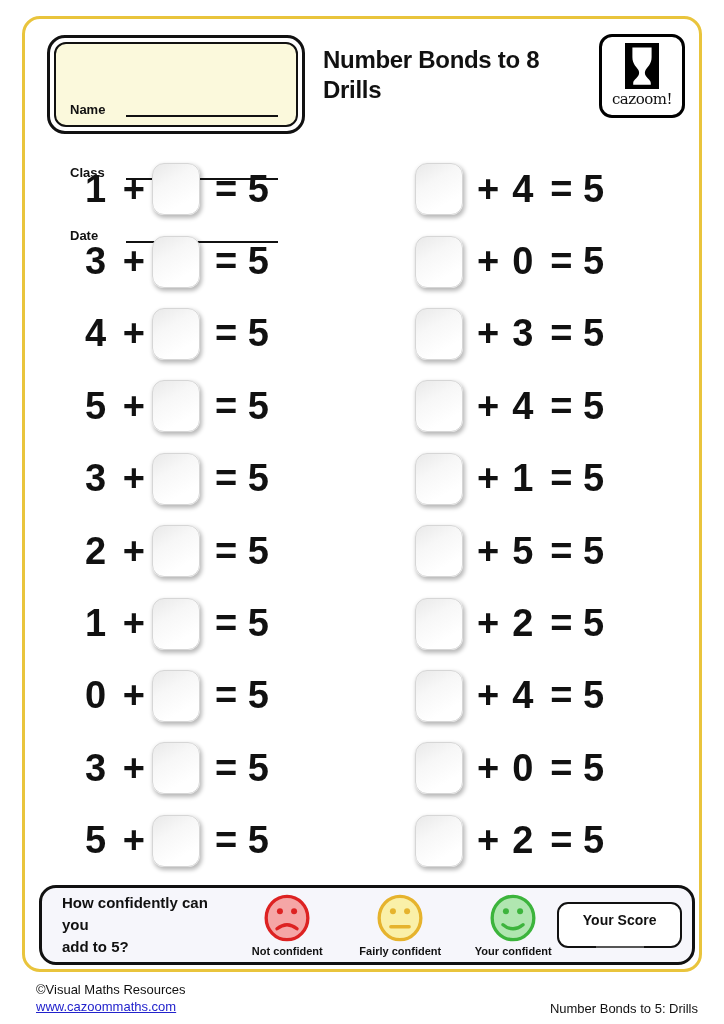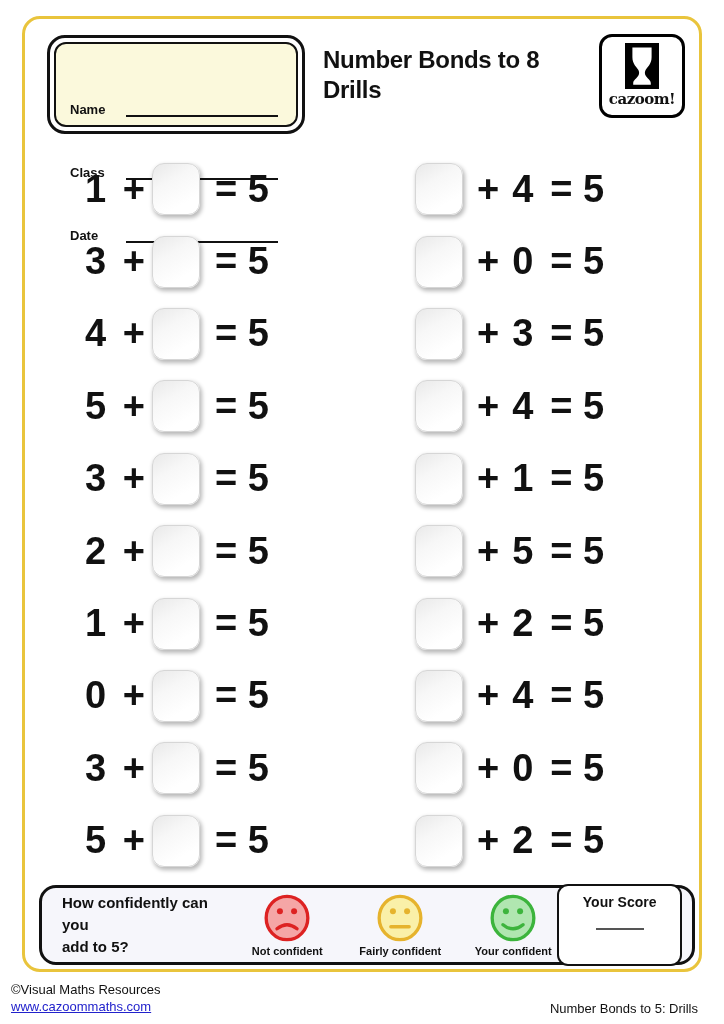--- a/index.html
+++ b/index.html
@@ -33,21 +33,21 @@
     font-size:24px; font-weight:bold; line-height:1.25; letter-spacing:-0.3px;
   }
 
   .logo {
     position:absolute; right:14px; top:15px; width:86px; height:84px;
     border:3px solid #000; border-radius:13px; background:#fff;
     display:flex; flex-direction:column; align-items:center; justify-content:flex-start;
     padding-top:6px;
   }
   .logo .glyph { width:34px; height:46px; background:#000; display:flex; align-items:center; justify-content:center; }
-  .logo .wordmark { font-family:"DejaVu Serif", serif; font-weight:bold; font-size:15px; letter-spacing:-0.5px; margin-top:1px; }
+  .logo .wordmark { font-family:"DejaVu Serif", serif; font-weight:normal; font-size:15px; letter-spacing:-0.5px; margin-top:1px; }
 
   
   .problems { position:absolute; top:134px; left:0; right:0; height:730px; }
   .pcol { position:absolute; top:0; height:100%; width:50%; }
   .pcol.left { left:0; }
   .pcol.right { left:50%; }
   .prow { height:72.4px; display:flex; align-items:center; font-size:38px; font-weight:bold; }
   .pcol.left  .prow { padding-left:60px; }
   .pcol.right .prow { padding-left:53px; }
 
@@ -80,30 +80,30 @@
   .face-0 .eye  { fill:var(--face0-stroke,#DD2222); }
   .face-0 .mouth{ stroke:var(--face0-stroke,#DD2222); }
   .face-1 .ring { stroke:var(--face1-stroke,#E6B32D); fill:var(--face1-fill,#FAF0A8); }
   .face-1 .eye  { fill:var(--face1-stroke,#E6B32D); }
   .face-1 .mouth{ stroke:var(--face1-stroke,#E6B32D); }
   .face-2 .ring { stroke:var(--face2-stroke,#3CB43C); fill:var(--face2-fill,#B0E6B0); }
   .face-2 .eye  { fill:var(--face2-stroke,#3CB43C); }
   .face-2 .mouth{ stroke:var(--face2-stroke,#3CB43C); }
 
   .scorebox {
-    margin-left:auto; margin-right:10px; width:142px; height:82px;
+    margin-left:auto; margin-right:10px; width:142px; height:46px;
     border:2.5px solid #111; border-radius:11px; background:#fff;
     display:flex; flex-direction:column; align-items:center;
   }
   .scorebox .slbl { font-size:14px; font-weight:bold; margin-top:8px; }
   .scorebox .sline { width:48px; border-bottom:2px solid #555; margin-top:18px; }
 
   
   .footer {
-    position:absolute; left:11px; right:26px; bottom:8px;
+    position:absolute; left:36px; right:26px; bottom:8px;
     display:flex; justify-content:space-between; align-items:flex-end;
     font-size:13px;
   }
   .footer .left-block { line-height:1.35; }
   .footer a { color:var(--link-color,#2222CC); text-decoration:underline; }
 </style>
 </head>
 <body>
 
 <div class="page">

